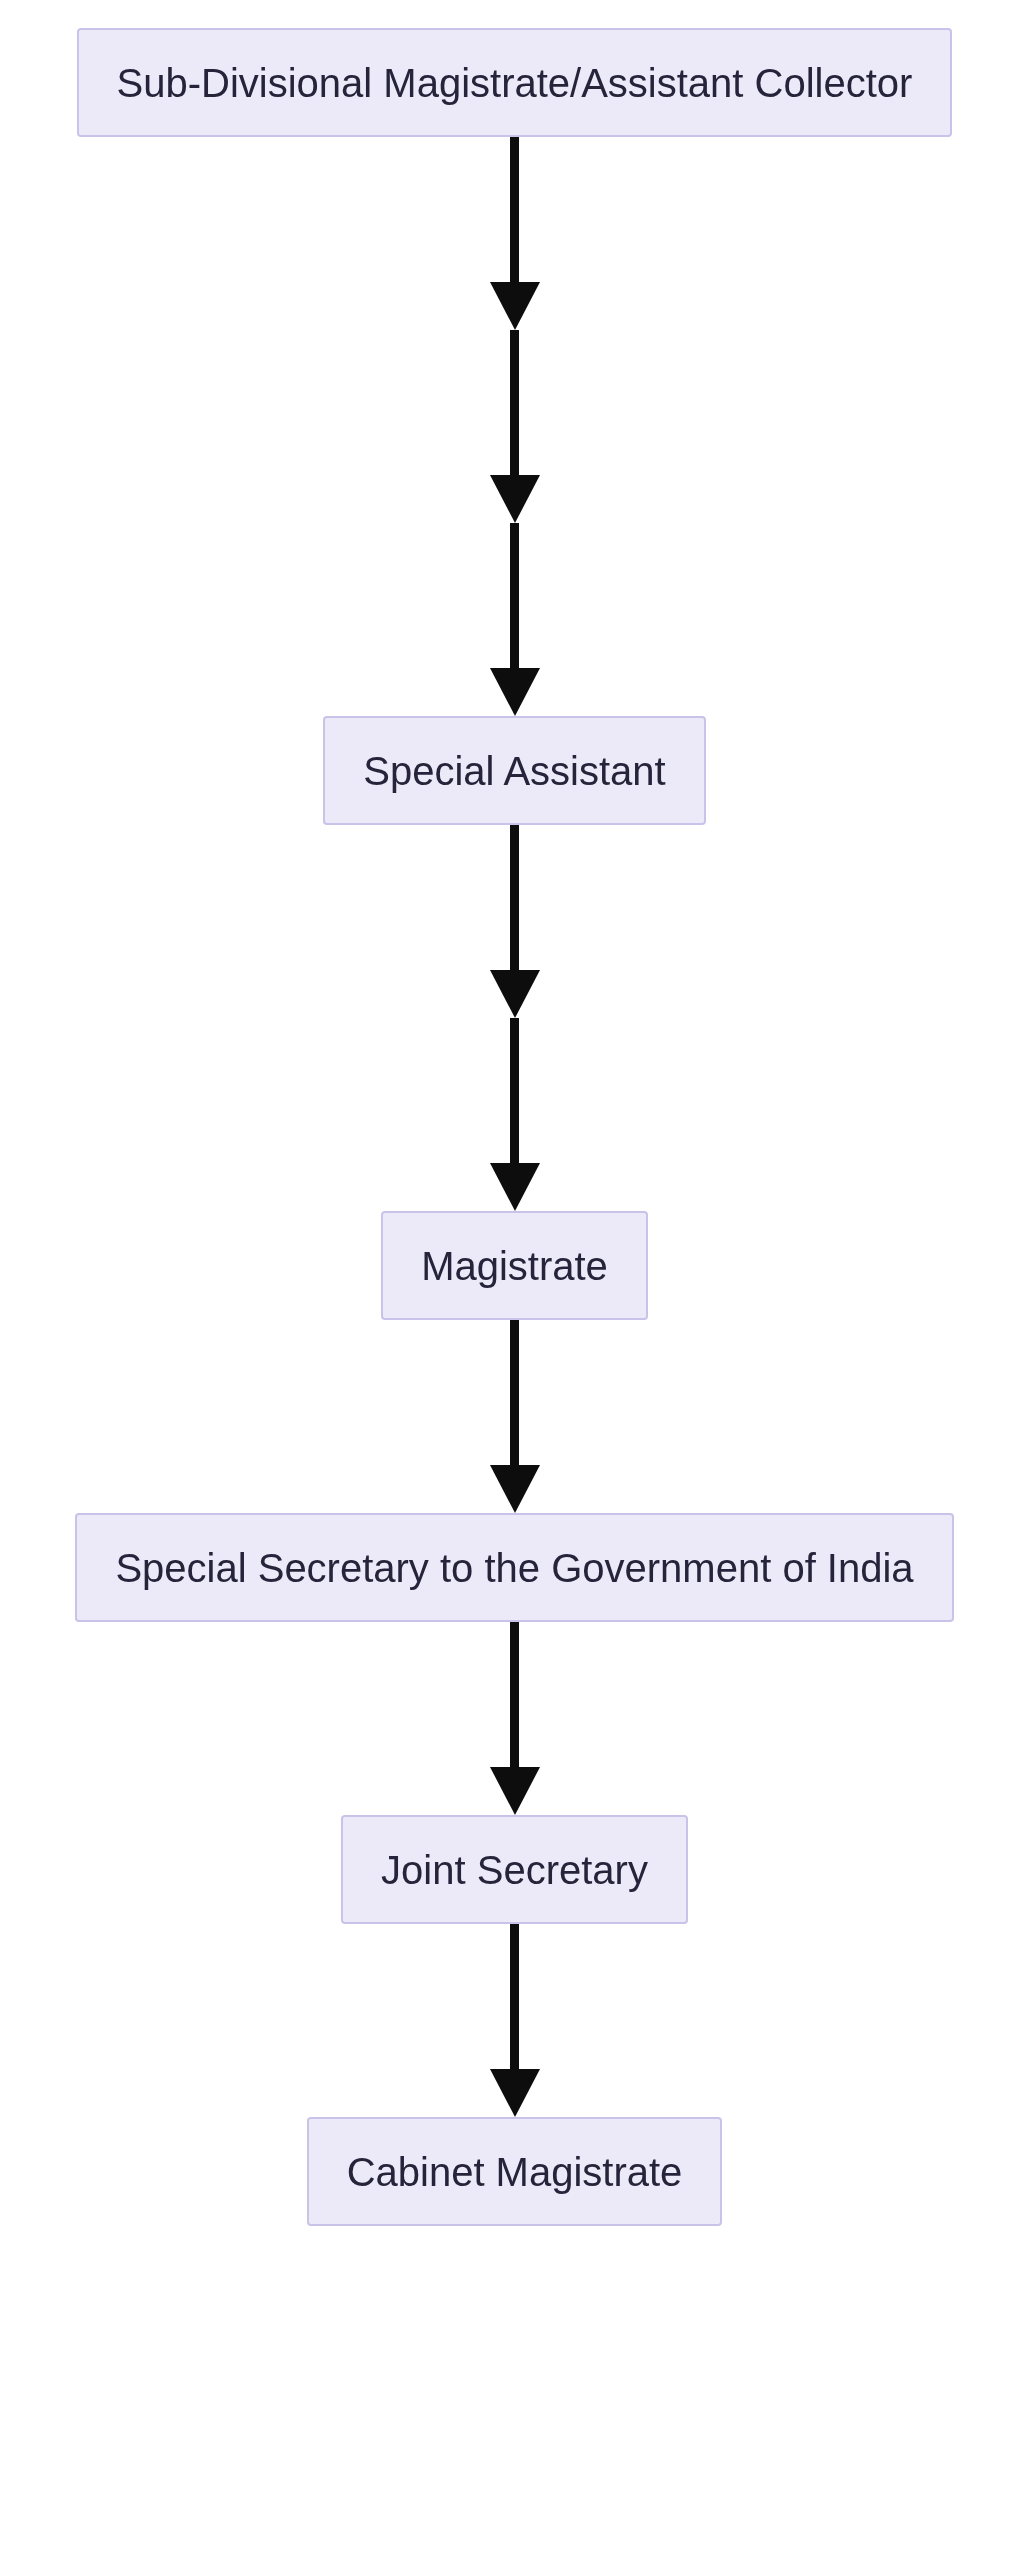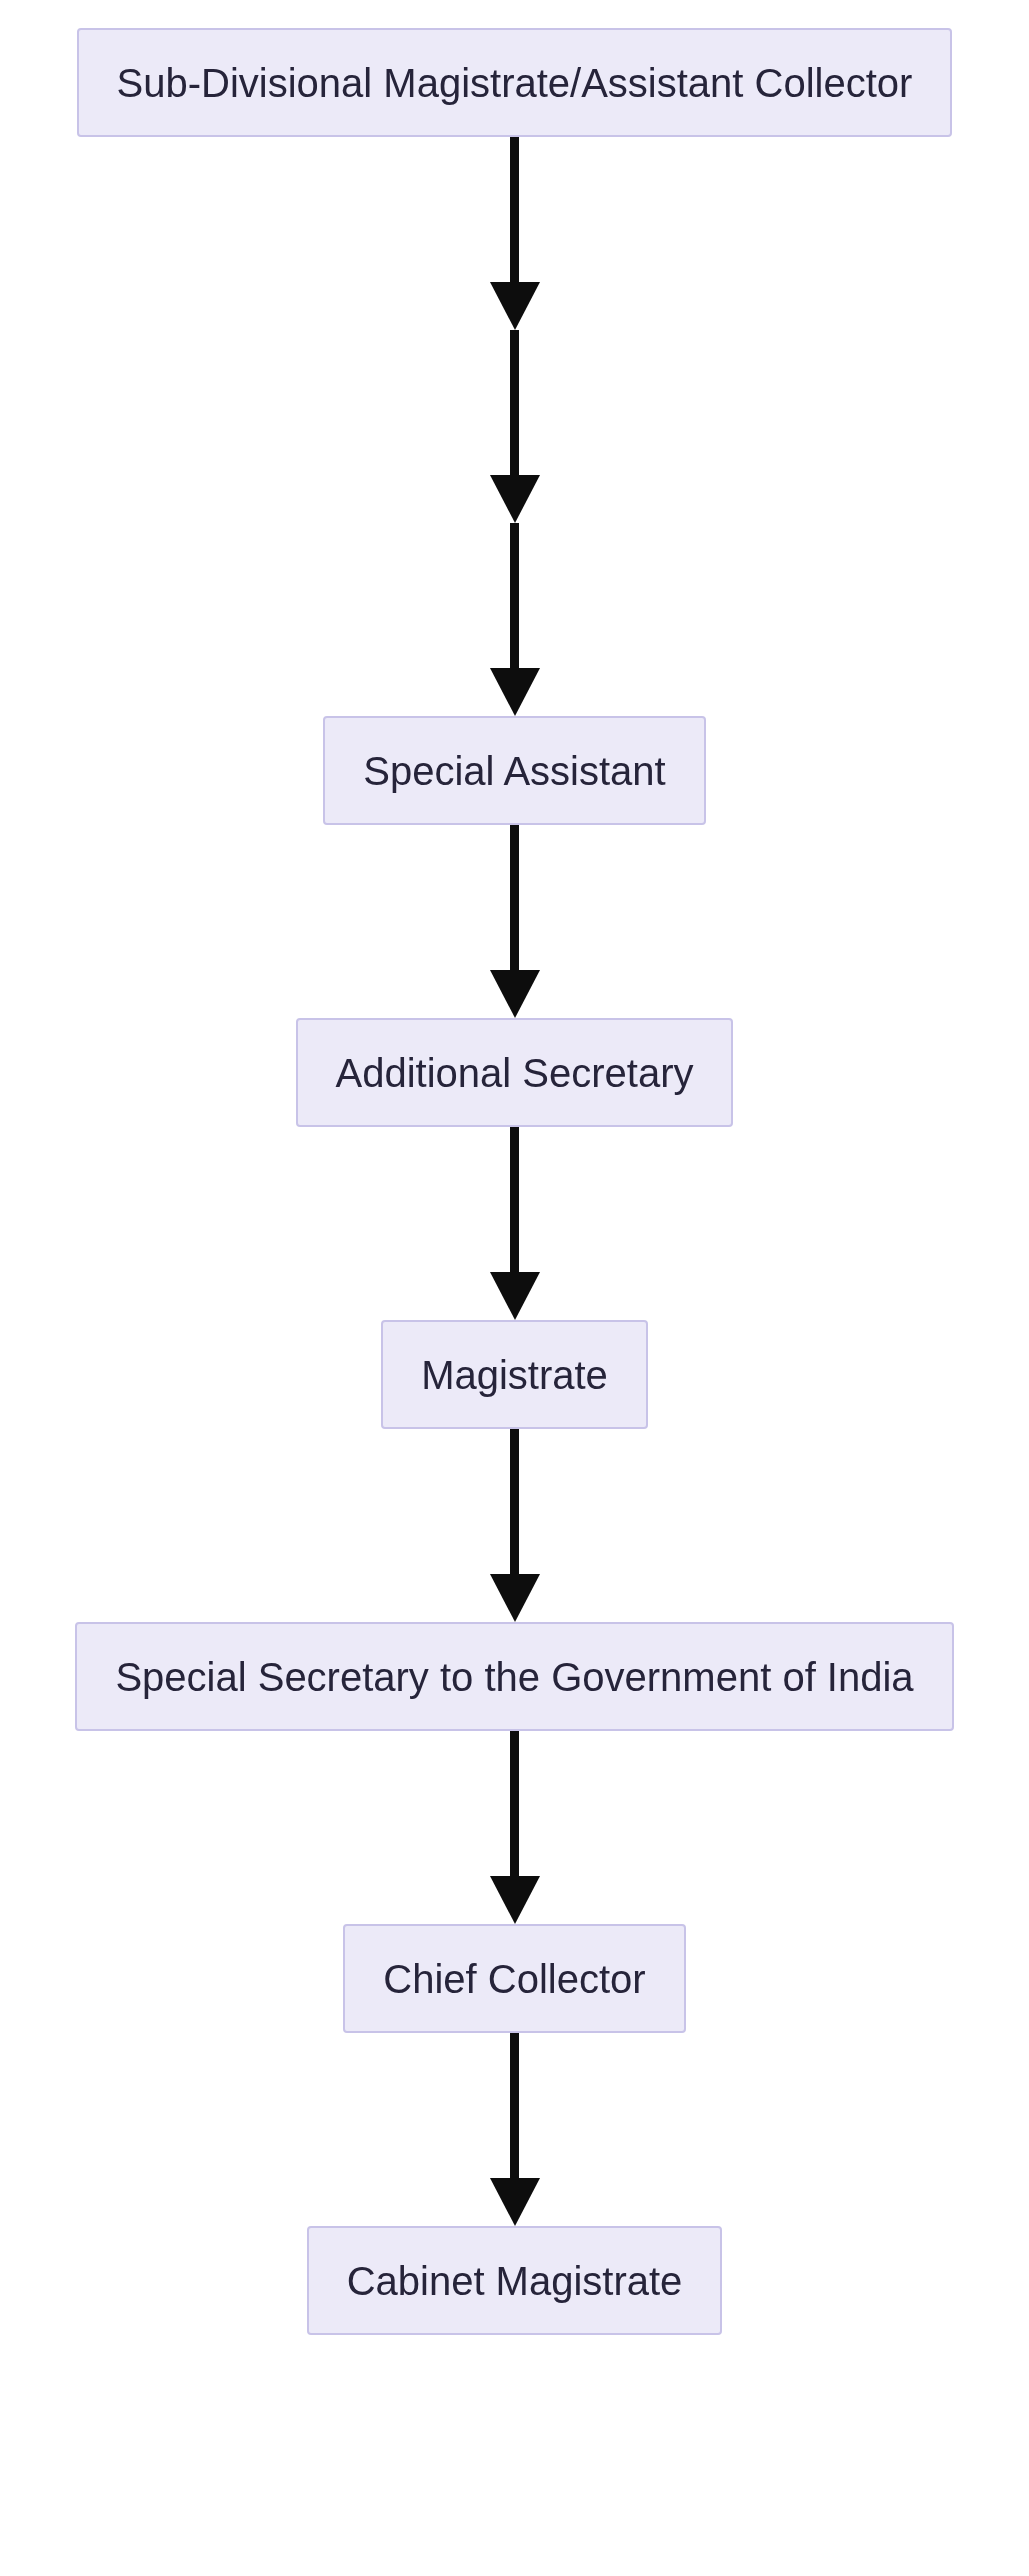--- a/index.html
+++ b/index.html
@@ -88,23 +88,20 @@
 
   <div class="node">
     <span class="node-label">Special Assistant</span>
   </div>
 
   <div class="connector">
     <div class="arrow-shaft"></div>
     <div class="arrow-head"></div>
   </div>
 
-  <div class="node">
-    <span class="node-label">Additional Secretary</span>
-  </div>
 
   <div class="connector">
     <div class="arrow-shaft"></div>
     <div class="arrow-head"></div>
   </div>
 
   <div class="node">
     <span class="node-label">Magistrate</span>
   </div>
 
@@ -116,21 +113,21 @@
   <div class="node">
     <span class="node-label">Special Secretary to the Government of India</span>
   </div>
 
   <div class="connector">
     <div class="arrow-shaft"></div>
     <div class="arrow-head"></div>
   </div>
 
   <div class="node">
-    <span class="node-label">Chief Collector</span>
+    <span class="node-label">Joint Secretary</span>
   </div>
 
   <div class="connector">
     <div class="arrow-shaft"></div>
     <div class="arrow-head"></div>
   </div>
 
   <div class="node">
     <span class="node-label">Cabinet Magistrate</span>
   </div>

